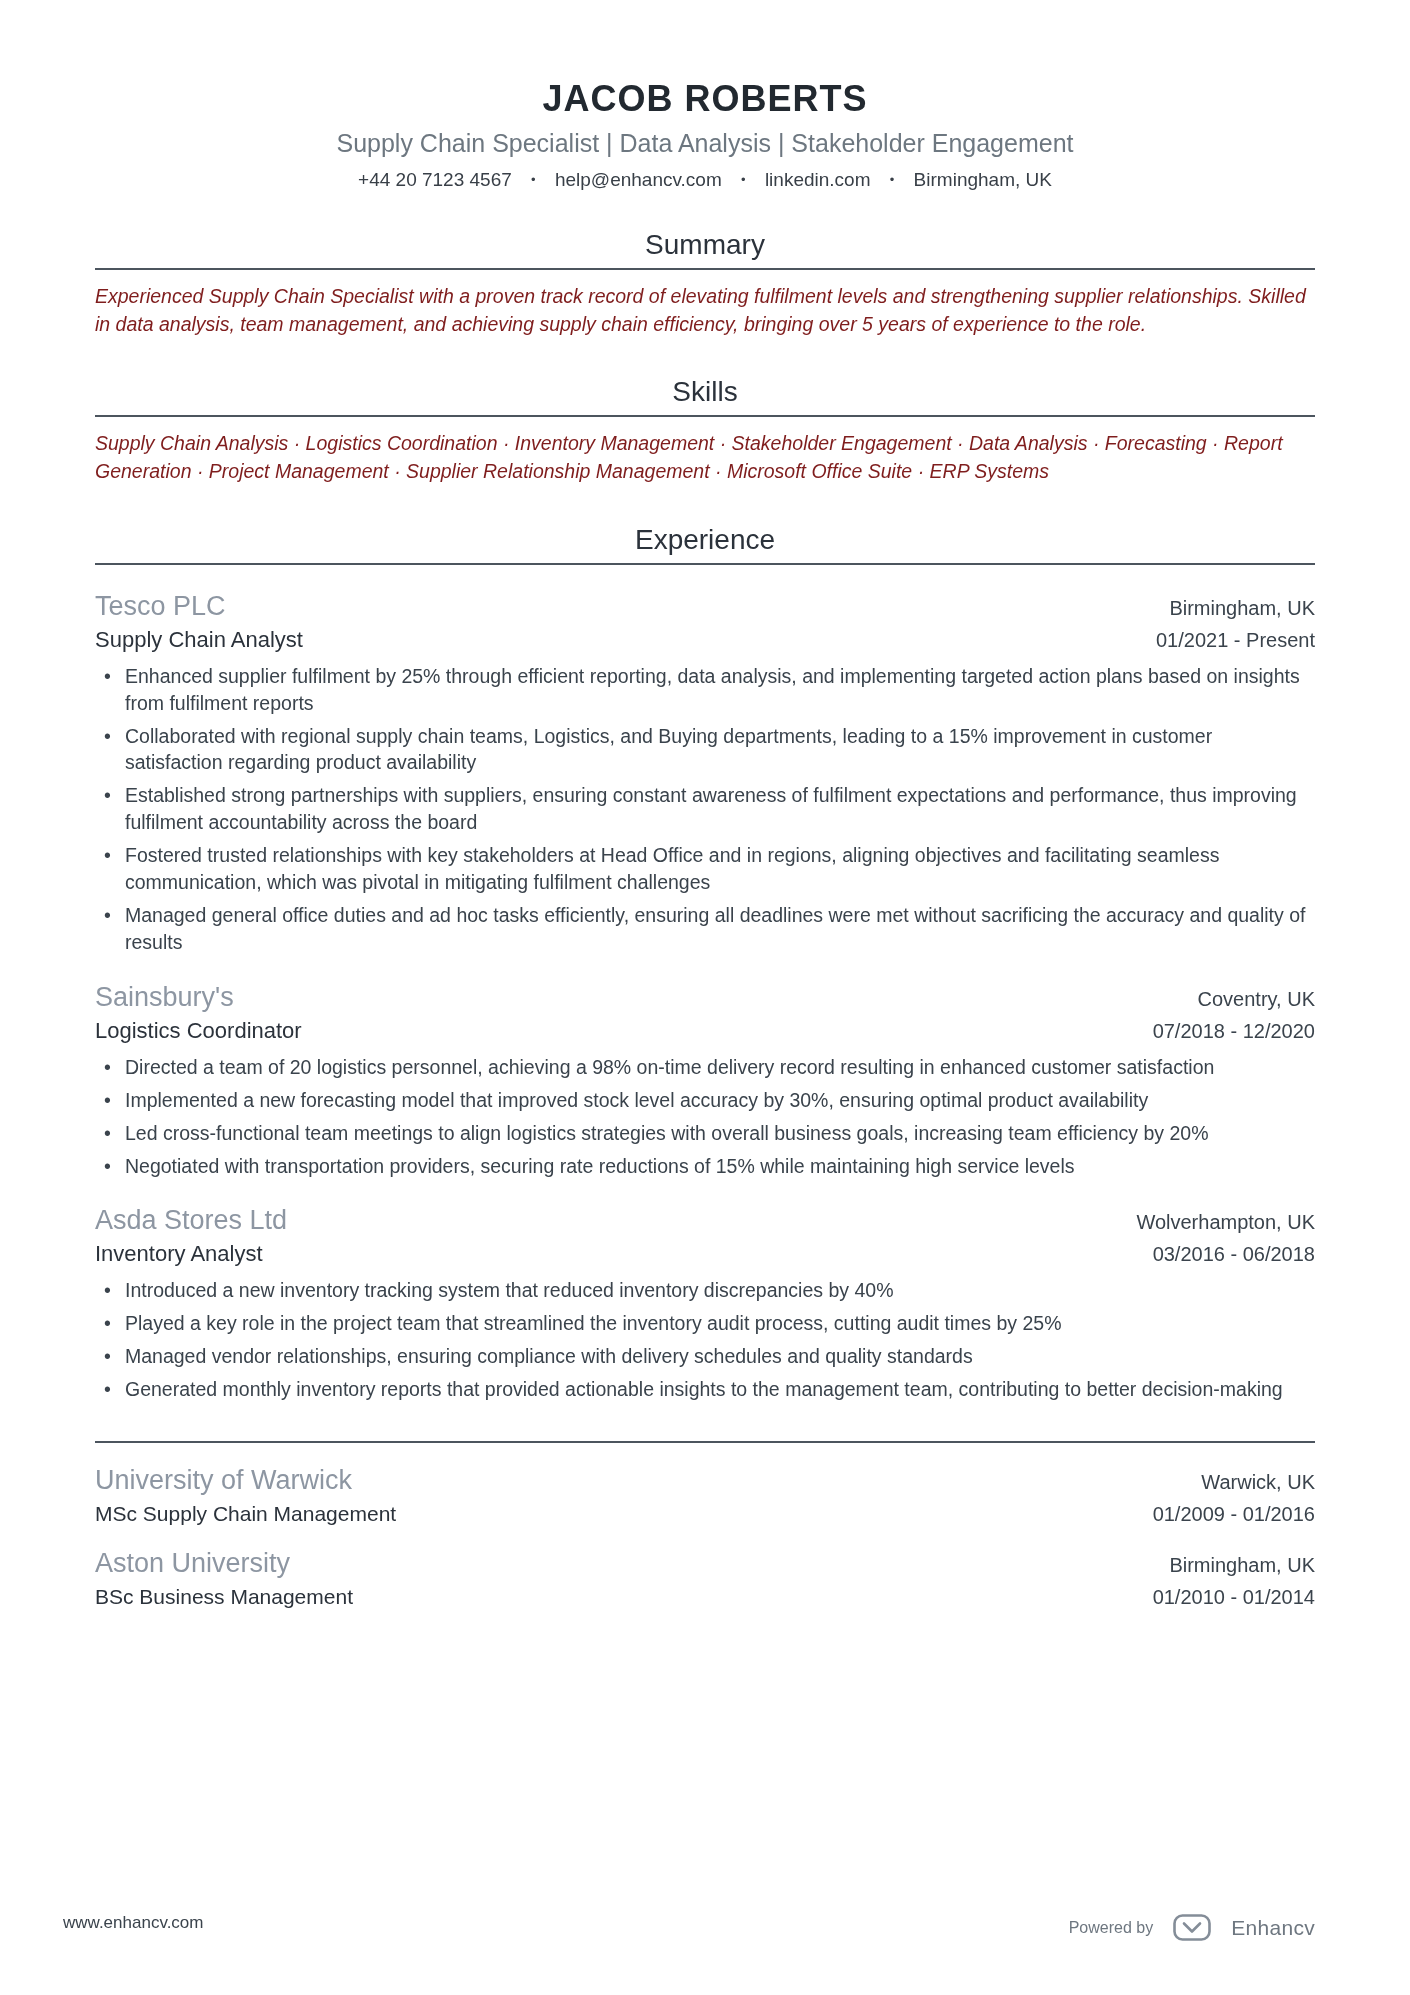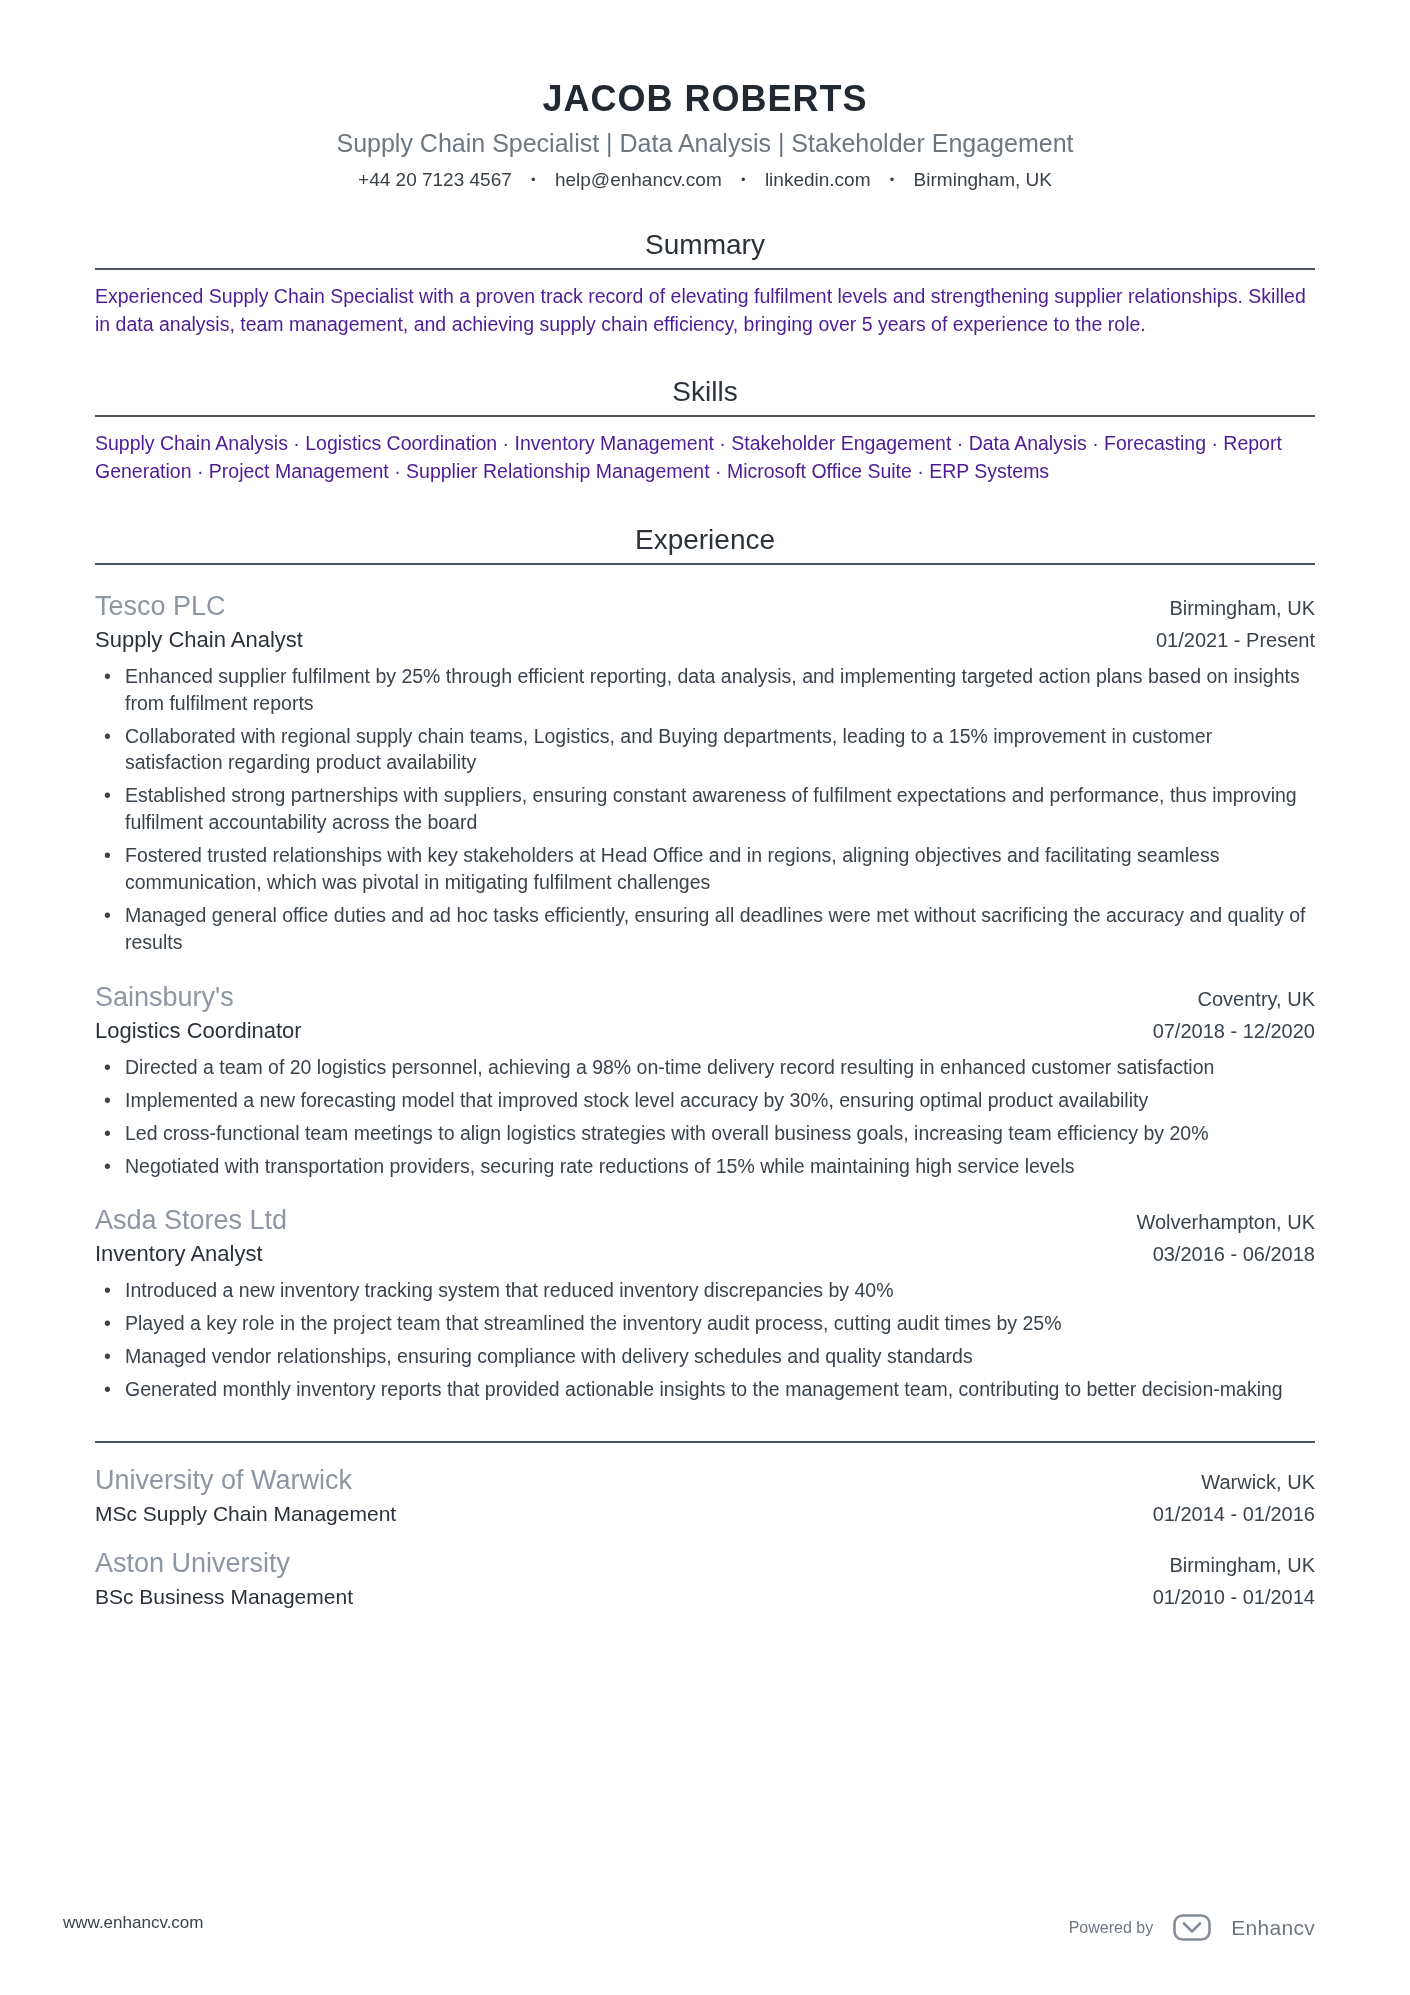--- a/index.html
+++ b/index.html
@@ -54,21 +54,22 @@
     font-size: 28px;
     font-weight: 400;
     color: #2b323b;
     margin-bottom: 7px;
   }
   .rule { border-top: 2px solid #4c555e; height: 0; }
   .body-text {
     margin-top: 13px;
     font-size: 19.5px;
     line-height: 1.42;
-    color: #4c1d95;
+    color: #7f1d1d;
+    font-style: italic;
   }
 
   
   .entry { margin-top: 26px; }
   .entry-row {
     display: flex;
     justify-content: space-between;
     align-items: baseline;
   }
   .company {
@@ -226,21 +227,21 @@
     <section class="section">
       <div class="rule"></div>
 
       <article class="edu-entry">
         <div class="entry-row">
           <h3 class="company">University of Warwick</h3>
           <div class="meta-right">Warwick, UK</div>
         </div>
         <div class="entry-row">
           <div class="degree">MSc Supply Chain Management</div>
-          <div class="meta-right">01/2014 - 01/2016</div>
+          <div class="meta-right">01/2009 - 01/2016</div>
         </div>
       </article>
 
       <article class="edu-entry">
         <div class="entry-row">
           <h3 class="company">Aston University</h3>
           <div class="meta-right">Birmingham, UK</div>
         </div>
         <div class="entry-row">
           <div class="degree">BSc Business Management</div>

